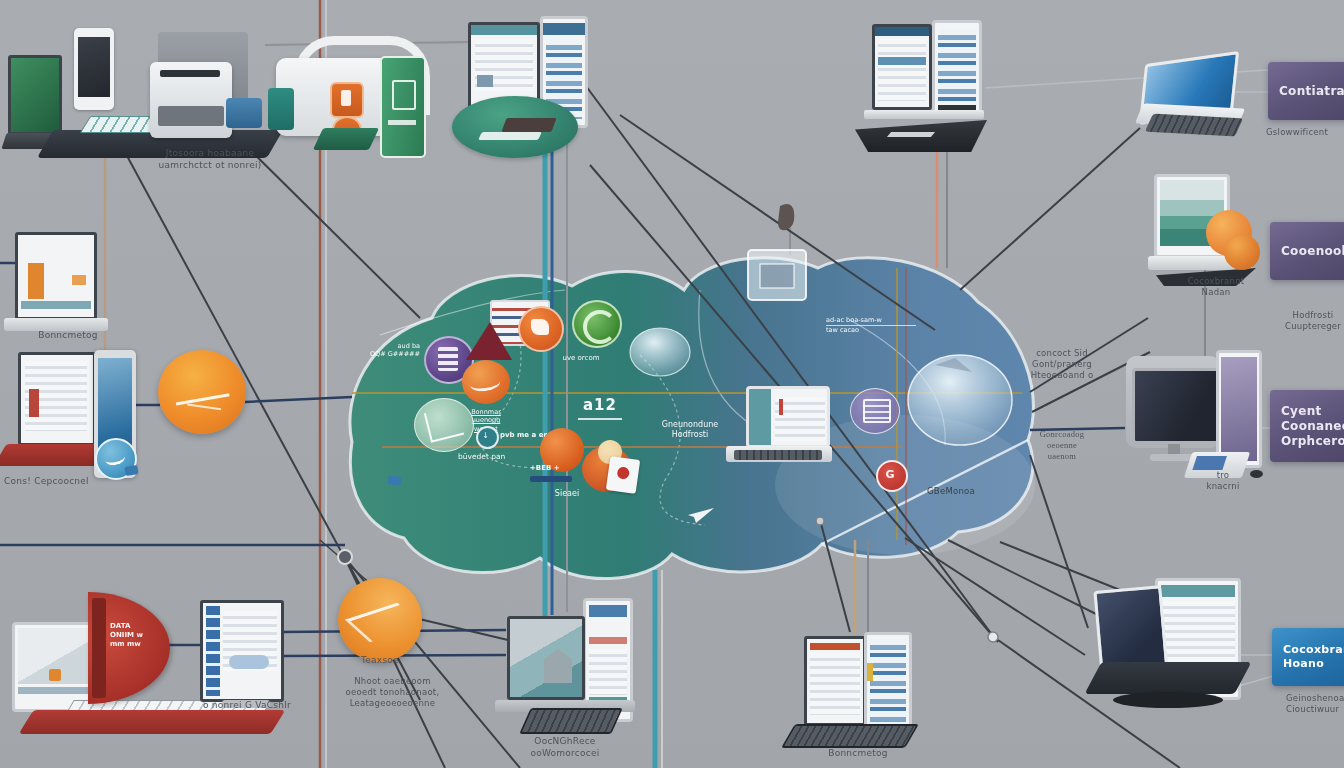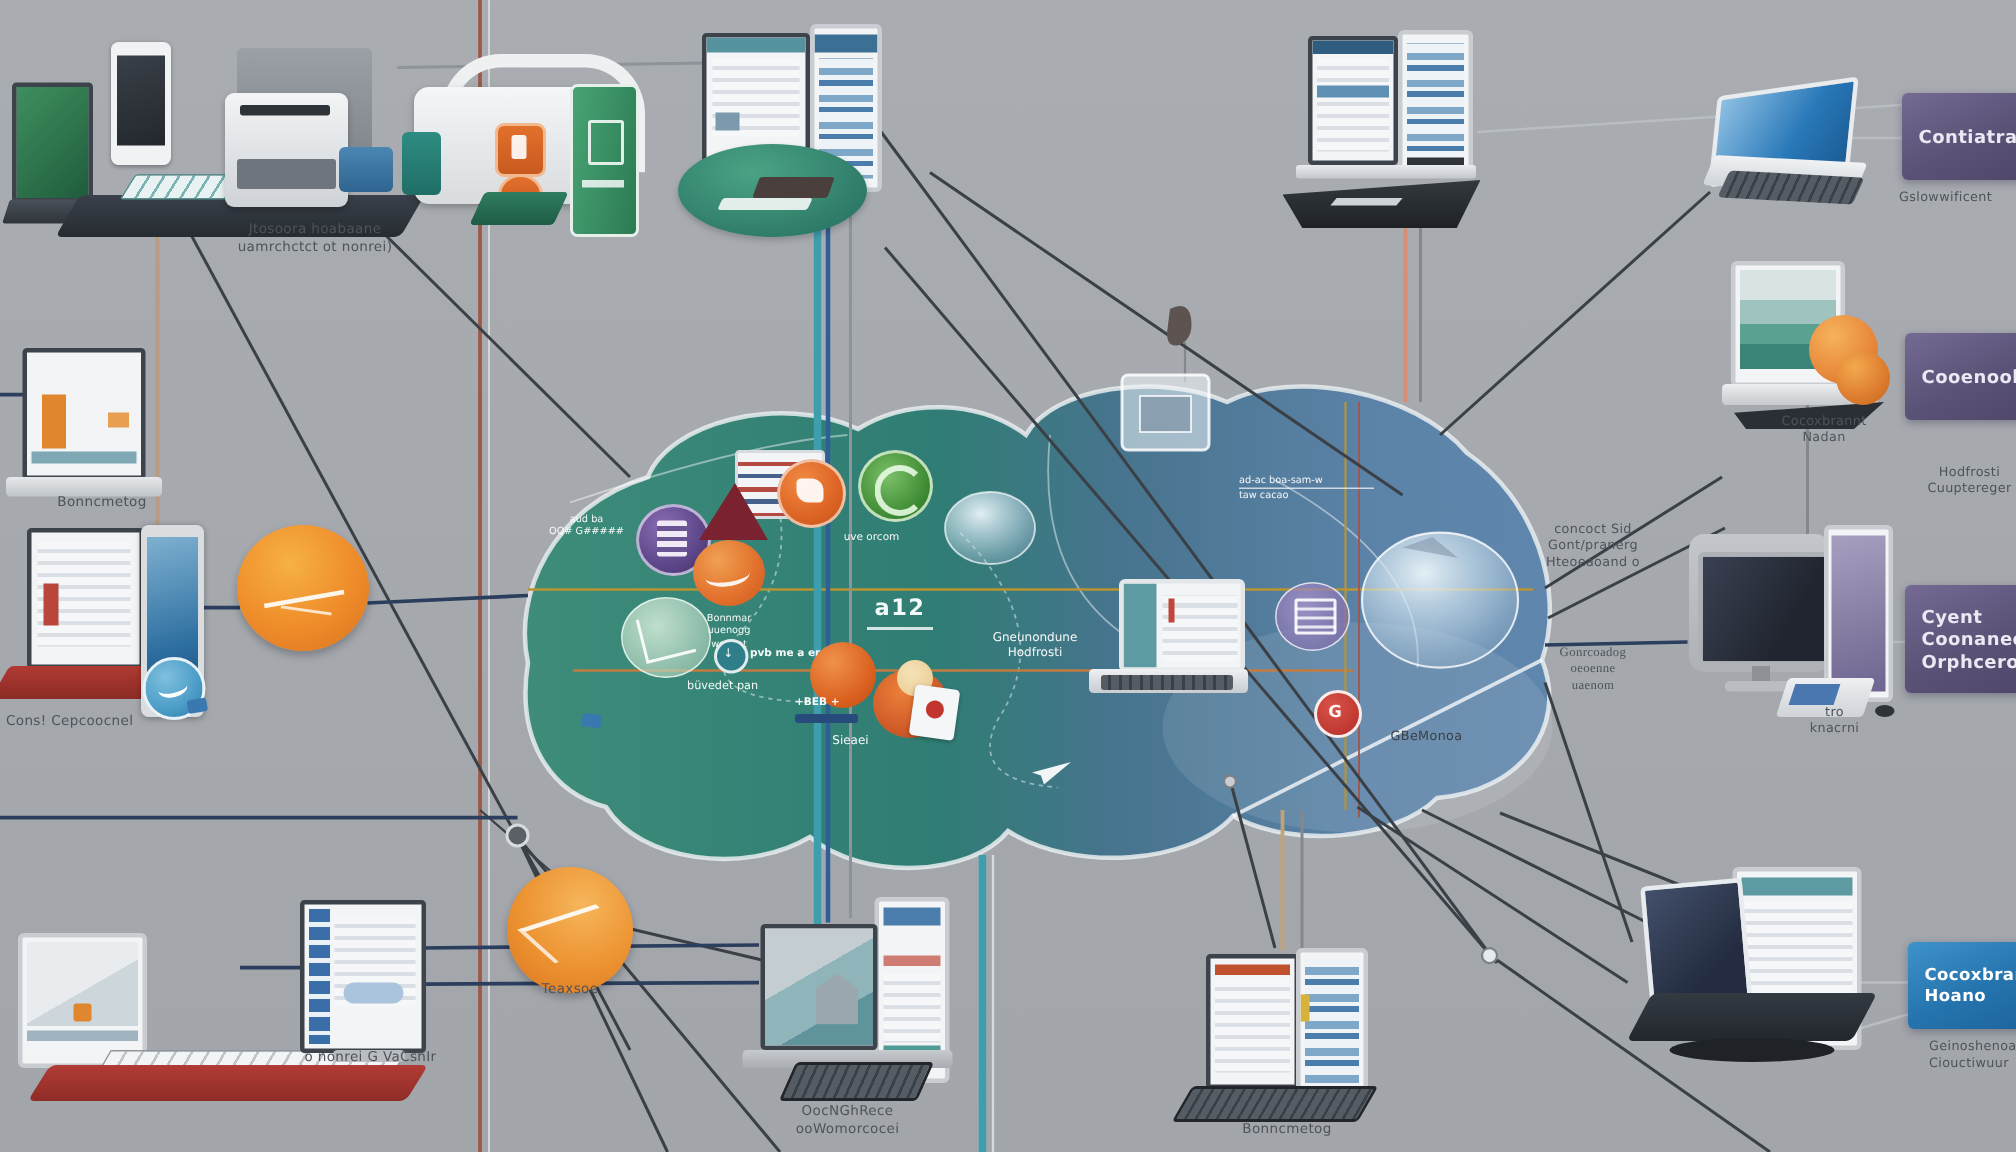--- a/index.html
+++ b/index.html
@@ -324,32 +324,45 @@
   <div class="d" style="left:8px;top:618px;width:280px;height:125px;">
     <div class="d frS" style="left:4px;top:4px;width:86px;height:90px;">
       <div class="d" style="left:3px;top:3px;width:74px;height:56px;background:linear-gradient(150deg,#e8ecee 55%,#cdd6da 55%);"></div>
       <div class="d" style="left:34px;top:44px;width:12px;height:12px;background:#e0862e;border-radius:2px;"></div>
       <div class="d" style="left:3px;top:62px;width:74px;height:7px;background:#9fb4c0;"></div>
     </div>
     <div class="d" style="left:62px;top:82px;width:196px;height:11px;background:repeating-linear-gradient(90deg,#f2f4f5 0 9px,#bfc6cb 9px 11px);border:1px solid #8f979c;transform:skewX(-30deg);"></div>
     <div class="d" style="left:18px;top:92px;width:252px;height:24px;background:linear-gradient(#b23b35,#8e2c27);border-radius:4px;transform:skewX(-32deg);"></div>
   </div>
   <div class="d" style="left:252px;top:591px;width:3px;height:3px;"></div>
+  <div class="d" style="left:88px;top:592px;width:82px;height:112px;background:radial-gradient(circle at 20% 40%,#c94a3c,#a52f28 70%);border-radius:0 100% 100% 0 / 0 50% 50% 0;box-shadow:2px 2px 5px rgba(0,0,0,.25);">
+    <div class="d" style="left:4px;top:6px;width:14px;height:100px;background:#7e241f;border-radius:3px;"></div>
+    <div class="wtxt" style="left:22px;top:30px;width:44px;text-align:left;font-size:7px;font-weight:bold;">
+      <div>DATA</div>
+      <div>ONIIM w</div>
+      <div>mm mw</div>
+    </div>
+  </div>
   <div class="d frD" style="left:200px;top:600px;width:84px;height:102px;">
     <div class="d" style="left:3px;top:3px;width:14px;height:90px;background:repeating-linear-gradient(#3a6ea8 0 9px,#e9f0f6 9px 12px);"></div>
     <div class="d stripes" style="left:20px;top:8px;width:54px;height:60px;"></div>
     <div class="d" style="left:26px;top:52px;width:40px;height:14px;background:#a9c4dc;border-radius:7px;"></div>
   </div>
   <div class="d" style="left:222px;top:700px;width:48px;height:8px;background:#b9bdc1;border-radius:3px;"></div>
   <div class="cap" style="left:182px;top:700px;width:130px;">o nonrei G VaCshIr</div>
 
   <div class="circ" style="left:338px;top:578px;width:84px;height:84px;background:radial-gradient(circle at 60% 30%,#f6b65c,#ec9230 55%,#d9741f);box-shadow:0 3px 6px rgba(0,0,0,.25);">
     <div class="d" style="left:18px;top:30px;width:52px;height:26px;border-top:3px solid rgba(255,255,255,.9);border-left:3px solid rgba(255,255,255,.75);transform:rotate(-18deg) skewX(30deg);"></div>
   </div>
   <div class="cap" style="left:340px;top:655px;width:80px;">Teaxsoe</div>
+  <div class="cap" style="left:330px;top:676px;width:125px;font-size:8.5px;">
+    <div>Nhoot oaeueoom</div>
+    <div>oeoedt tonohaonaot,</div>
+    <div>Leatageoeoeoenne</div>
+  </div>
 
   <div class="d frD" style="left:15px;top:232px;width:82px;height:88px;">
     <div class="d" style="left:10px;top:28px;width:16px;height:36px;background:#e0862e;"></div>
     <div class="d" style="left:54px;top:40px;width:14px;height:10px;background:#e8a050;"></div>
     <div class="d" style="left:3px;top:66px;width:70px;height:8px;background:#7ea8b4;"></div>
   </div>
   <div class="d" style="left:4px;top:318px;width:104px;height:13px;background:linear-gradient(#e6e9eb,#bfc4c8);border-radius:3px;"></div>
   <div class="cap" style="left:18px;top:330px;width:100px;">Bonncmetog</div>
 
 
@@ -368,38 +381,38 @@
   <div class="circ" style="left:95px;top:438px;width:38px;height:38px;background:radial-gradient(circle at 35% 30%,#7fc0dd,#4b9cc8 60%,#2f7aa6);border:2px solid #e8f2f7;">
     <div class="d" style="left:8px;top:12px;width:20px;height:10px;border-bottom:3px solid #fff;border-radius:50%;transform:rotate(-12deg);"></div>
   </div>
   <div class="cap capL" style="left:4px;top:476px;width:120px;">Cons! Cepcoocnel</div>
   <div class="d" style="left:125px;top:466px;width:13px;height:9px;background:#3a78b0;border-radius:2px;transform:rotate(-10deg);"></div>
   <div class="d" style="left:388px;top:476px;width:13px;height:9px;background:#3a78b0;border-radius:2px;transform:rotate(8deg);"></div>
 
   <div class="circ" style="left:424px;top:336px;width:46px;height:44px;background:radial-gradient(circle at 35% 30%,#8a6cb4,#5d4689 60%,#43326a);border:2px solid rgba(230,225,245,.7);">
     <div class="d" style="left:12px;top:9px;width:20px;height:24px;background:repeating-linear-gradient(#efeaf6 0 4px,#6a5594 4px 7px);border-radius:2px;"></div>
   </div>
-  <div class="wtxt" style="left:362px;top:342px;width:58px;font-size:6.5px;text-align:center;">
+  <div class="wtxt" style="left:362px;top:342px;width:58px;font-size:6.5px;text-align:right;">
     <div>aud ba</div>
     <div>OQ# G#####</div>
   </div>
   <div class="d" style="left:490px;top:300px;width:56px;height:42px;background:repeating-linear-gradient(#f2f4f6 0 6px,#b44a42 6px 9px,#f2f4f6 9px 14px,#46628c 14px 17px);border:2px solid #d8dce0;border-radius:3px;"></div>
   <div class="d" style="left:466px;top:322px;width:0;height:0;border-left:24px solid transparent;border-right:22px solid transparent;border-bottom:38px solid #7a2230;"></div>
   <div class="circ" style="left:518px;top:306px;width:42px;height:42px;background:radial-gradient(circle at 35% 30%,#f08a42,#dd6424 60%,#c2531c);border:2px solid rgba(250,230,215,.7);">
     <div class="d" style="left:11px;top:11px;width:18px;height:16px;background:rgba(255,255,255,.92);border-radius:3px 8px 3px 8px;"></div>
   </div>
   <div class="circ" style="left:572px;top:300px;width:46px;height:44px;background:radial-gradient(circle at 40% 35%,#7cc06a,#3f8c34 65%,#2a6a26);border:2px solid rgba(225,245,220,.8);">
     <div class="circ" style="left:9px;top:8px;width:26px;height:26px;border:4px solid rgba(240,255,235,.85);border-right-color:transparent;"></div>
   </div>
   <div class="wtxt" style="left:548px;top:354px;width:66px;">uve orcom</div>
 
   <div class="circ" style="left:462px;top:360px;width:48px;height:44px;background:radial-gradient(circle at 35% 30%,#f0a052,#e2702c 60%,#c85a1f);">
     <div class="d" style="left:8px;top:16px;width:30px;height:12px;border-bottom:3px solid rgba(255,255,255,.9);border-radius:50%;transform:rotate(-8deg);"></div>
   </div>
-  <div class="wtxt" style="left:452px;top:408px;width:68px;font-size:6.5px;">
+  <div class="wtxt" style="left:452px;top:408px;width:68px;font-size:6.5px;text-decoration:underline;">
     <div>Bonnmar</div>
     <div>uuenogg</div>
     <div>woeoat</div>
   </div>
   <div class="circ" style="left:414px;top:398px;width:58px;height:52px;background:radial-gradient(circle at 40% 35%,rgba(215,238,220,.85),rgba(160,200,175,.55));border:1px solid rgba(255,255,255,.7);">
     <div class="d" style="left:12px;top:10px;width:32px;height:28px;border-left:2px solid rgba(255,255,255,.9);border-bottom:2px solid rgba(255,255,255,.9);transform:rotate(-14deg);"></div>
   </div>
   <div class="circ" style="left:476px;top:426px;width:19px;height:19px;background:#2e7f8a;border:2px solid rgba(255,255,255,.85);">
     <div class="wtxt" style="left:0;top:3px;width:15px;font-size:8px;">↓</div>
   </div>

